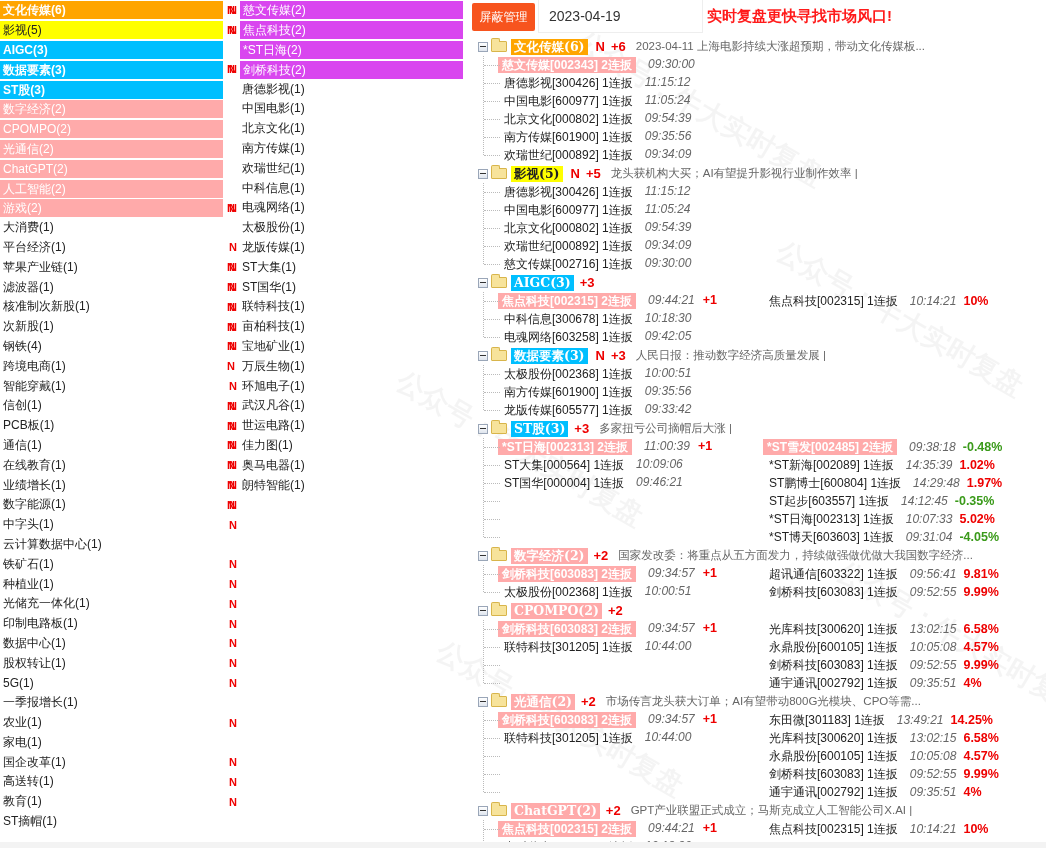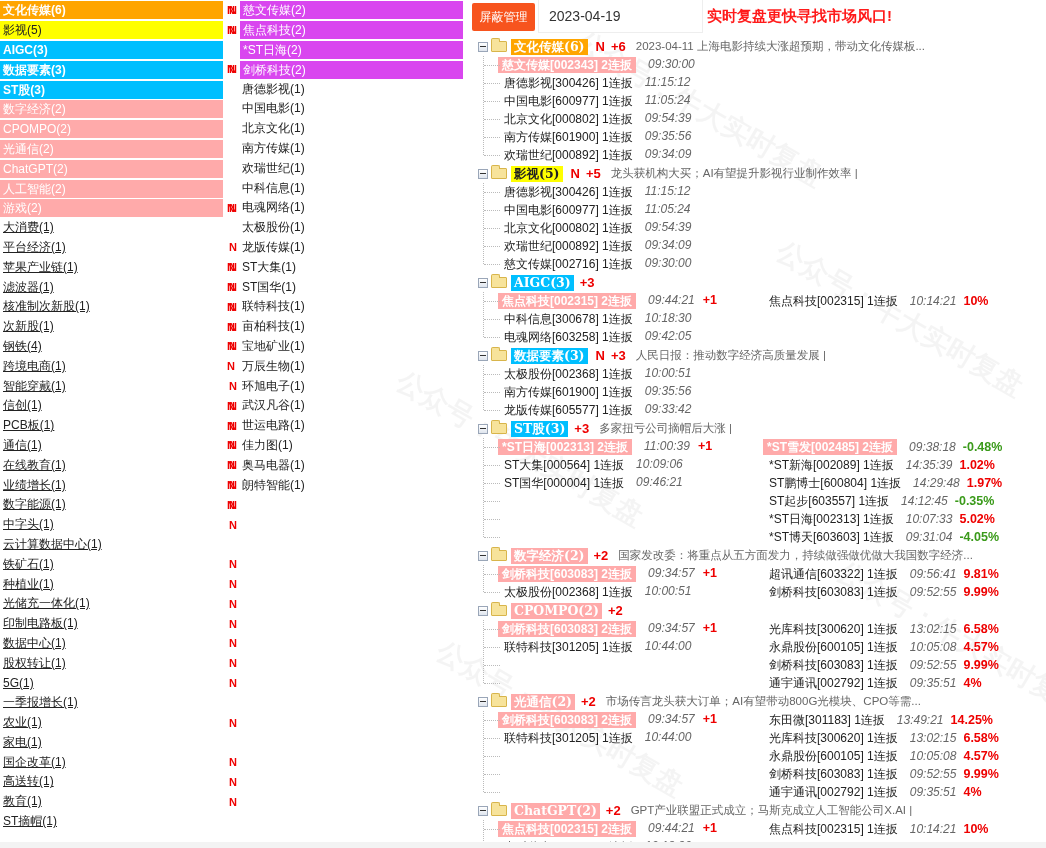--- a/index.html
+++ b/index.html
@@ -4,21 +4,21 @@
 <style>
   * { box-sizing: border-box; margin: 0; padding: 0; }
   html, body { width: 1046px; height: 848px; overflow: hidden; background: #fff; }
   body { font-family: "Liberation Sans", "DejaVu Sans", sans-serif; font-size: 12px; color: #222; position: relative; }
 
   
   #col-left { position: absolute; left: 0; top: 0; width: 240px; }
   #col-mid  { position: absolute; left: 225px; top: 0; width: 245px; }
   .crow { height: 19.8px; display: flex; align-items: center; position: relative; }
   .cat-pill { width: 223px; height: 18px; line-height: 18px; padding-left: 3px; font-size: 12px; white-space: nowrap; overflow: hidden; margin-top: 1px; }
-  .cat-plain { padding-left: 3px; font-size: 12px; color: #222; text-decoration: underline; }
+  .cat-plain { padding-left: 3px; font-size: 12px; color: #222; }
   .n-flag { position: absolute; left: 229px; color: #e00; font-weight: bold; font-size: 11px; }
   .pill-orange { background: #ffa500; color: #fff; font-weight: bold; }
   .pill-yellow { background: #ffff00; color: #222; }
   .pill-blue   { background: #00bfff; color: #fff; font-weight: bold; }
   .pill-pink   { background: #ffaaaa; color: #fff; }
 
   .mrow { height: 19.8px; display: flex; align-items: center; position: relative; }
   .m-n { width: 15px; color: #e00; font-weight: bold; font-size: 11px; padding-left: 2px; }
   .m-pill { width: 223px; height: 18px; line-height: 18px; padding-left: 3px; background: #d946ef; color: #fff; margin-top: 1px; }
   .m-plain { padding-left: 2px; }

